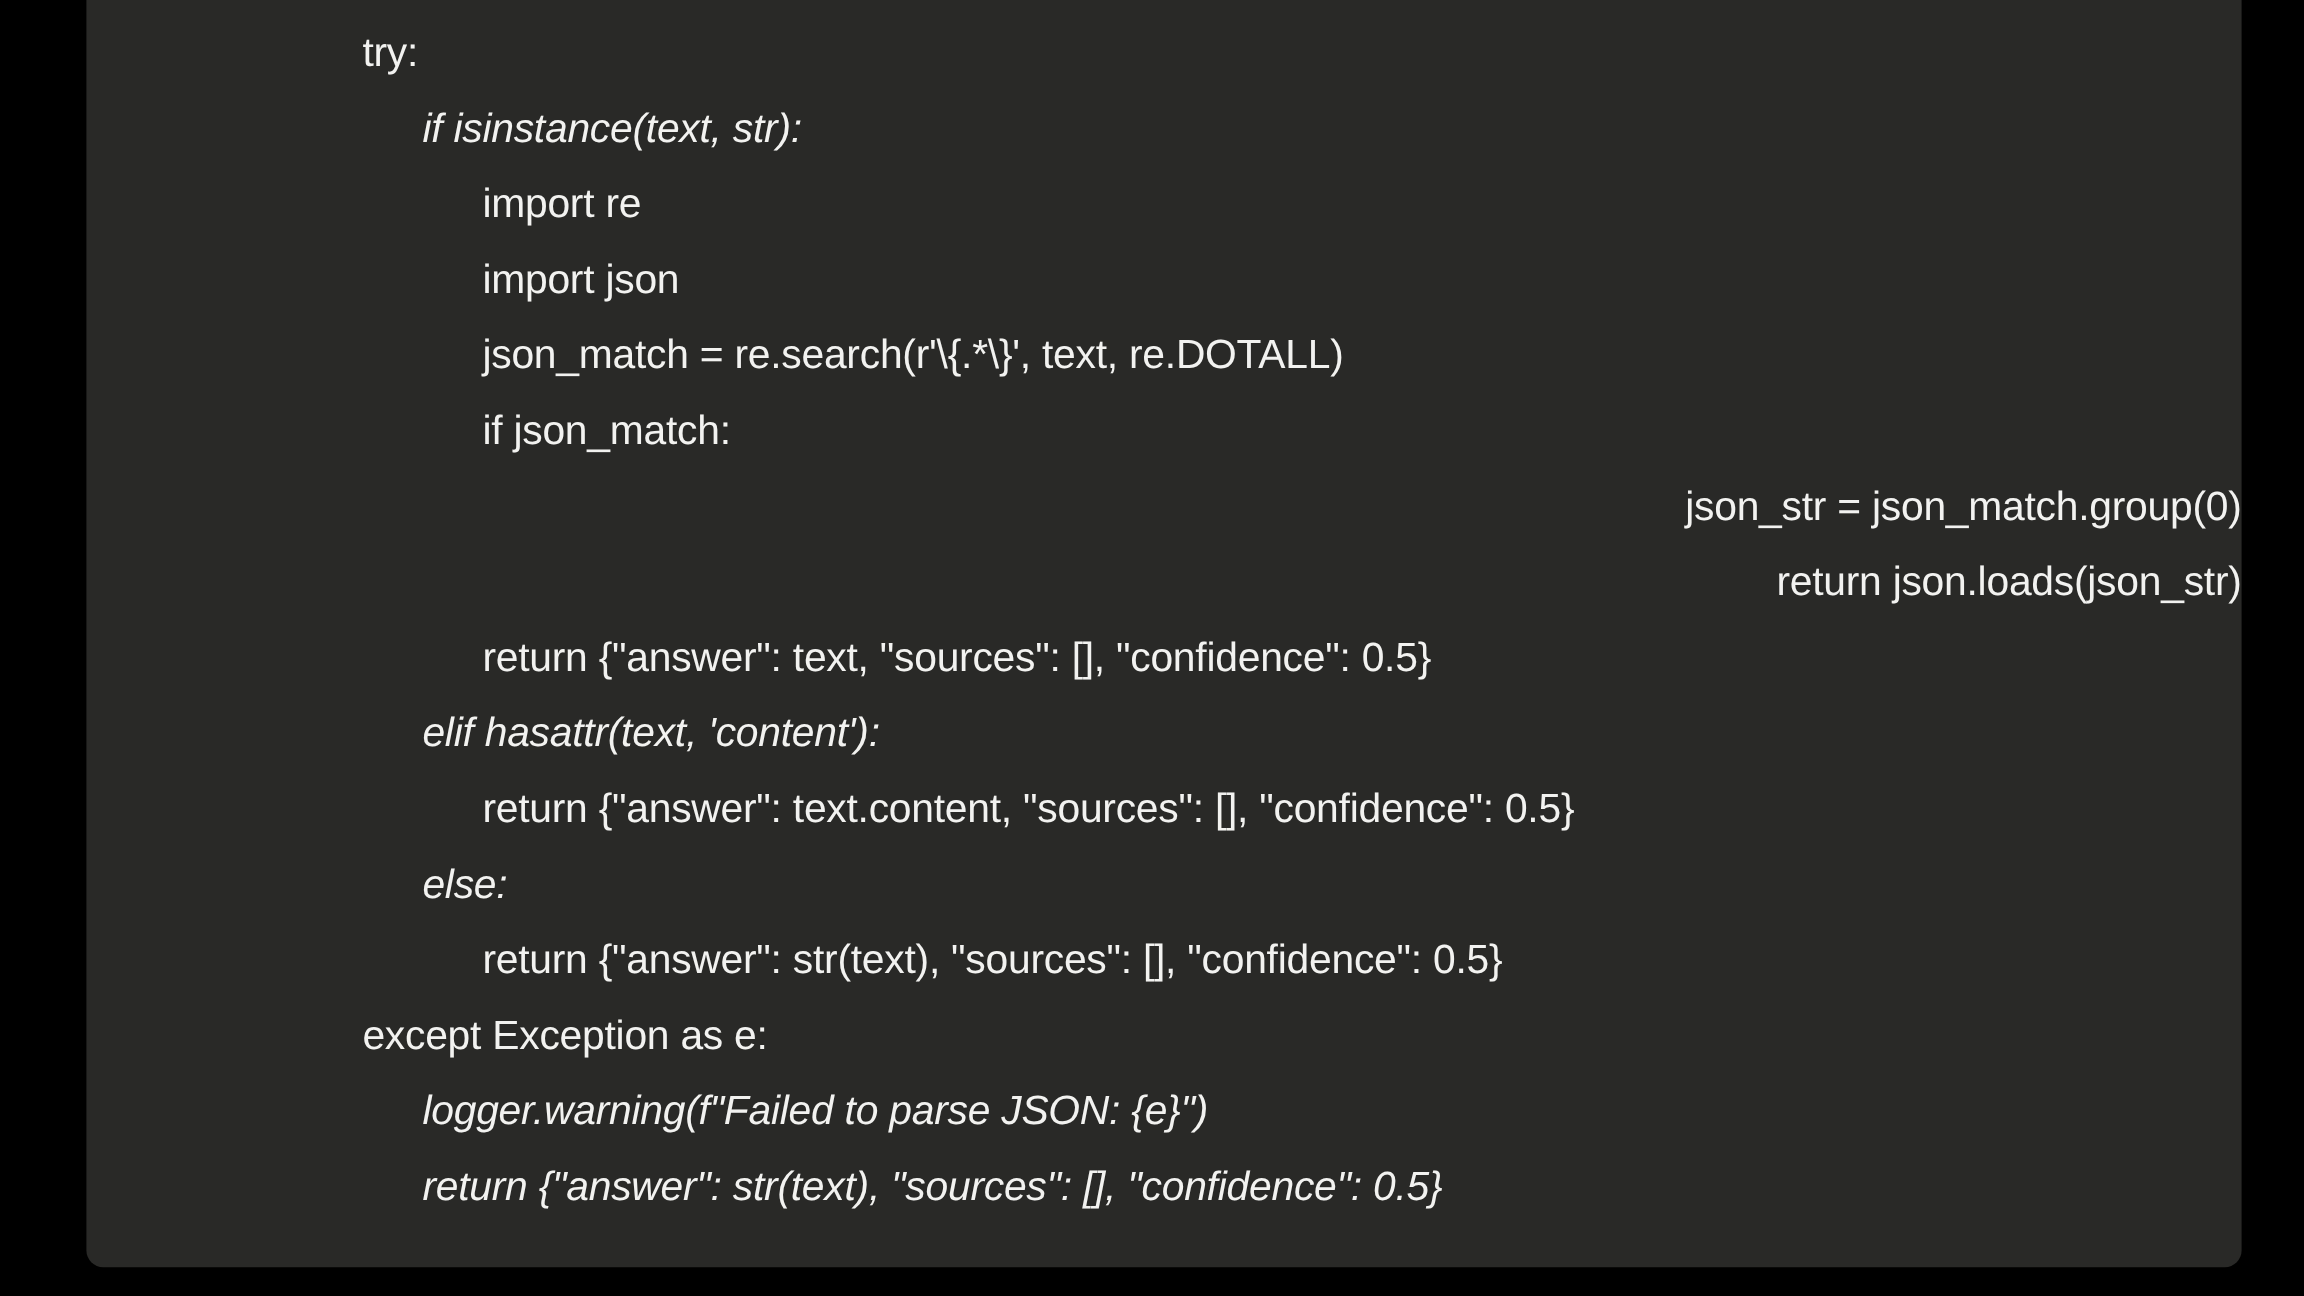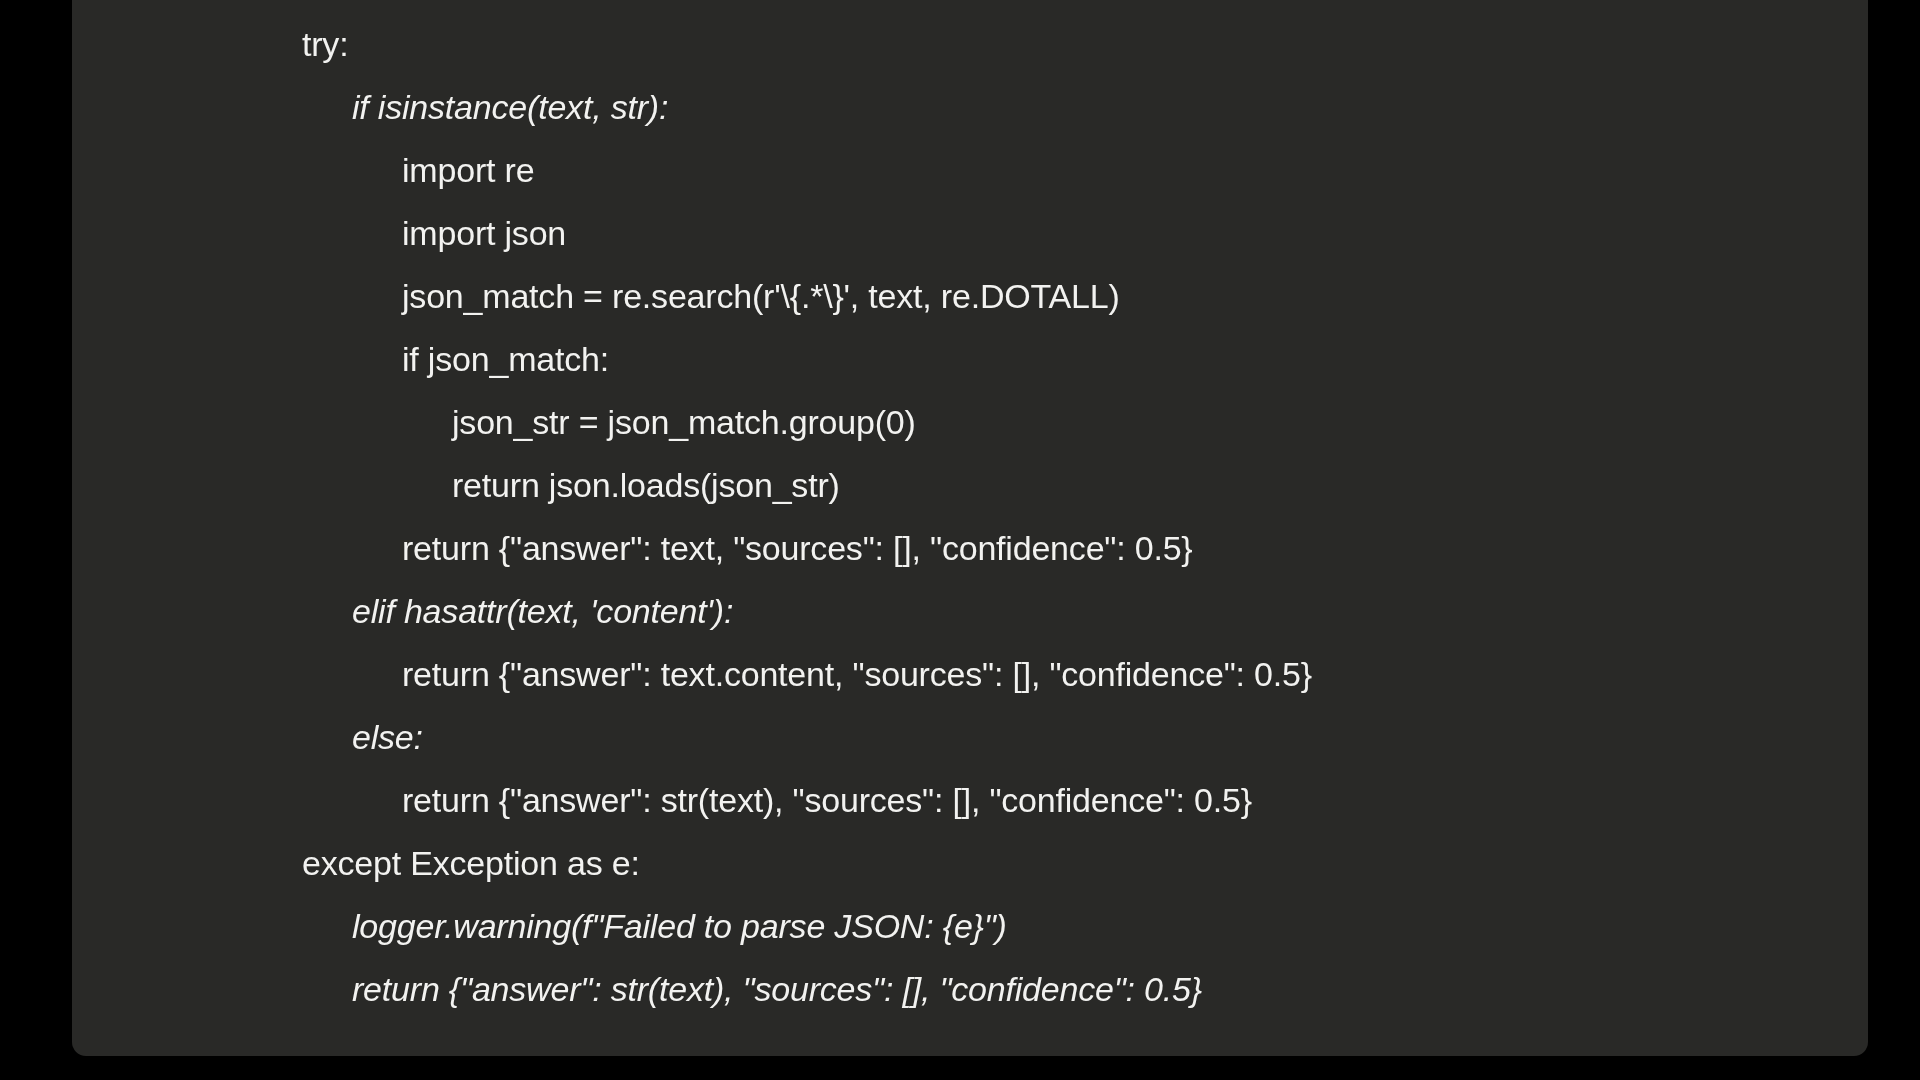--- a/index.html
+++ b/index.html
@@ -44,21 +44,21 @@
     font-size: 34px;
     line-height: 63px;
     height: 63px;
     white-space: pre;
     letter-spacing: -0.2px;
     font-weight: 400;
   }
   .ind-1 { padding-left: 230px; }
   .ind-2 { padding-left: 280px; font-style: italic; }
   .ind-3 { padding-left: 330px; }
-  .ind-4 { padding-left: 380px; }
+  .ind-4 { padding-left: 380px; text-align: right; }
 </style>
 </head>
 <body>
 
 <div id="screen">
   <div id="code-panel">
     <pre id="code-block"><div class="code-line ind-1">try:</div><div class="code-line ind-2">if isinstance(text, str):</div><div class="code-line ind-3">import re</div><div class="code-line ind-3">import json</div><div class="code-line ind-3">json_match = re.search(r'\{.*\}', text, re.DOTALL)</div><div class="code-line ind-3">if json_match:</div><div class="code-line ind-4">json_str = json_match.group(0)</div><div class="code-line ind-4">return json.loads(json_str)</div><div class="code-line ind-3">return {"answer": text, "sources": [], "confidence": 0.5}</div><div class="code-line ind-2">elif hasattr(text, 'content'):</div><div class="code-line ind-3">return {"answer": text.content, "sources": [], "confidence": 0.5}</div><div class="code-line ind-2">else:</div><div class="code-line ind-3">return {"answer": str(text), "sources": [], "confidence": 0.5}</div><div class="code-line ind-1">except Exception as e:</div><div class="code-line ind-2">logger.warning(f"Failed to parse JSON: {e}")</div><div class="code-line ind-2">return {"answer": str(text), "sources": [], "confidence": 0.5}</div></pre>
   </div>
 </div>
 

